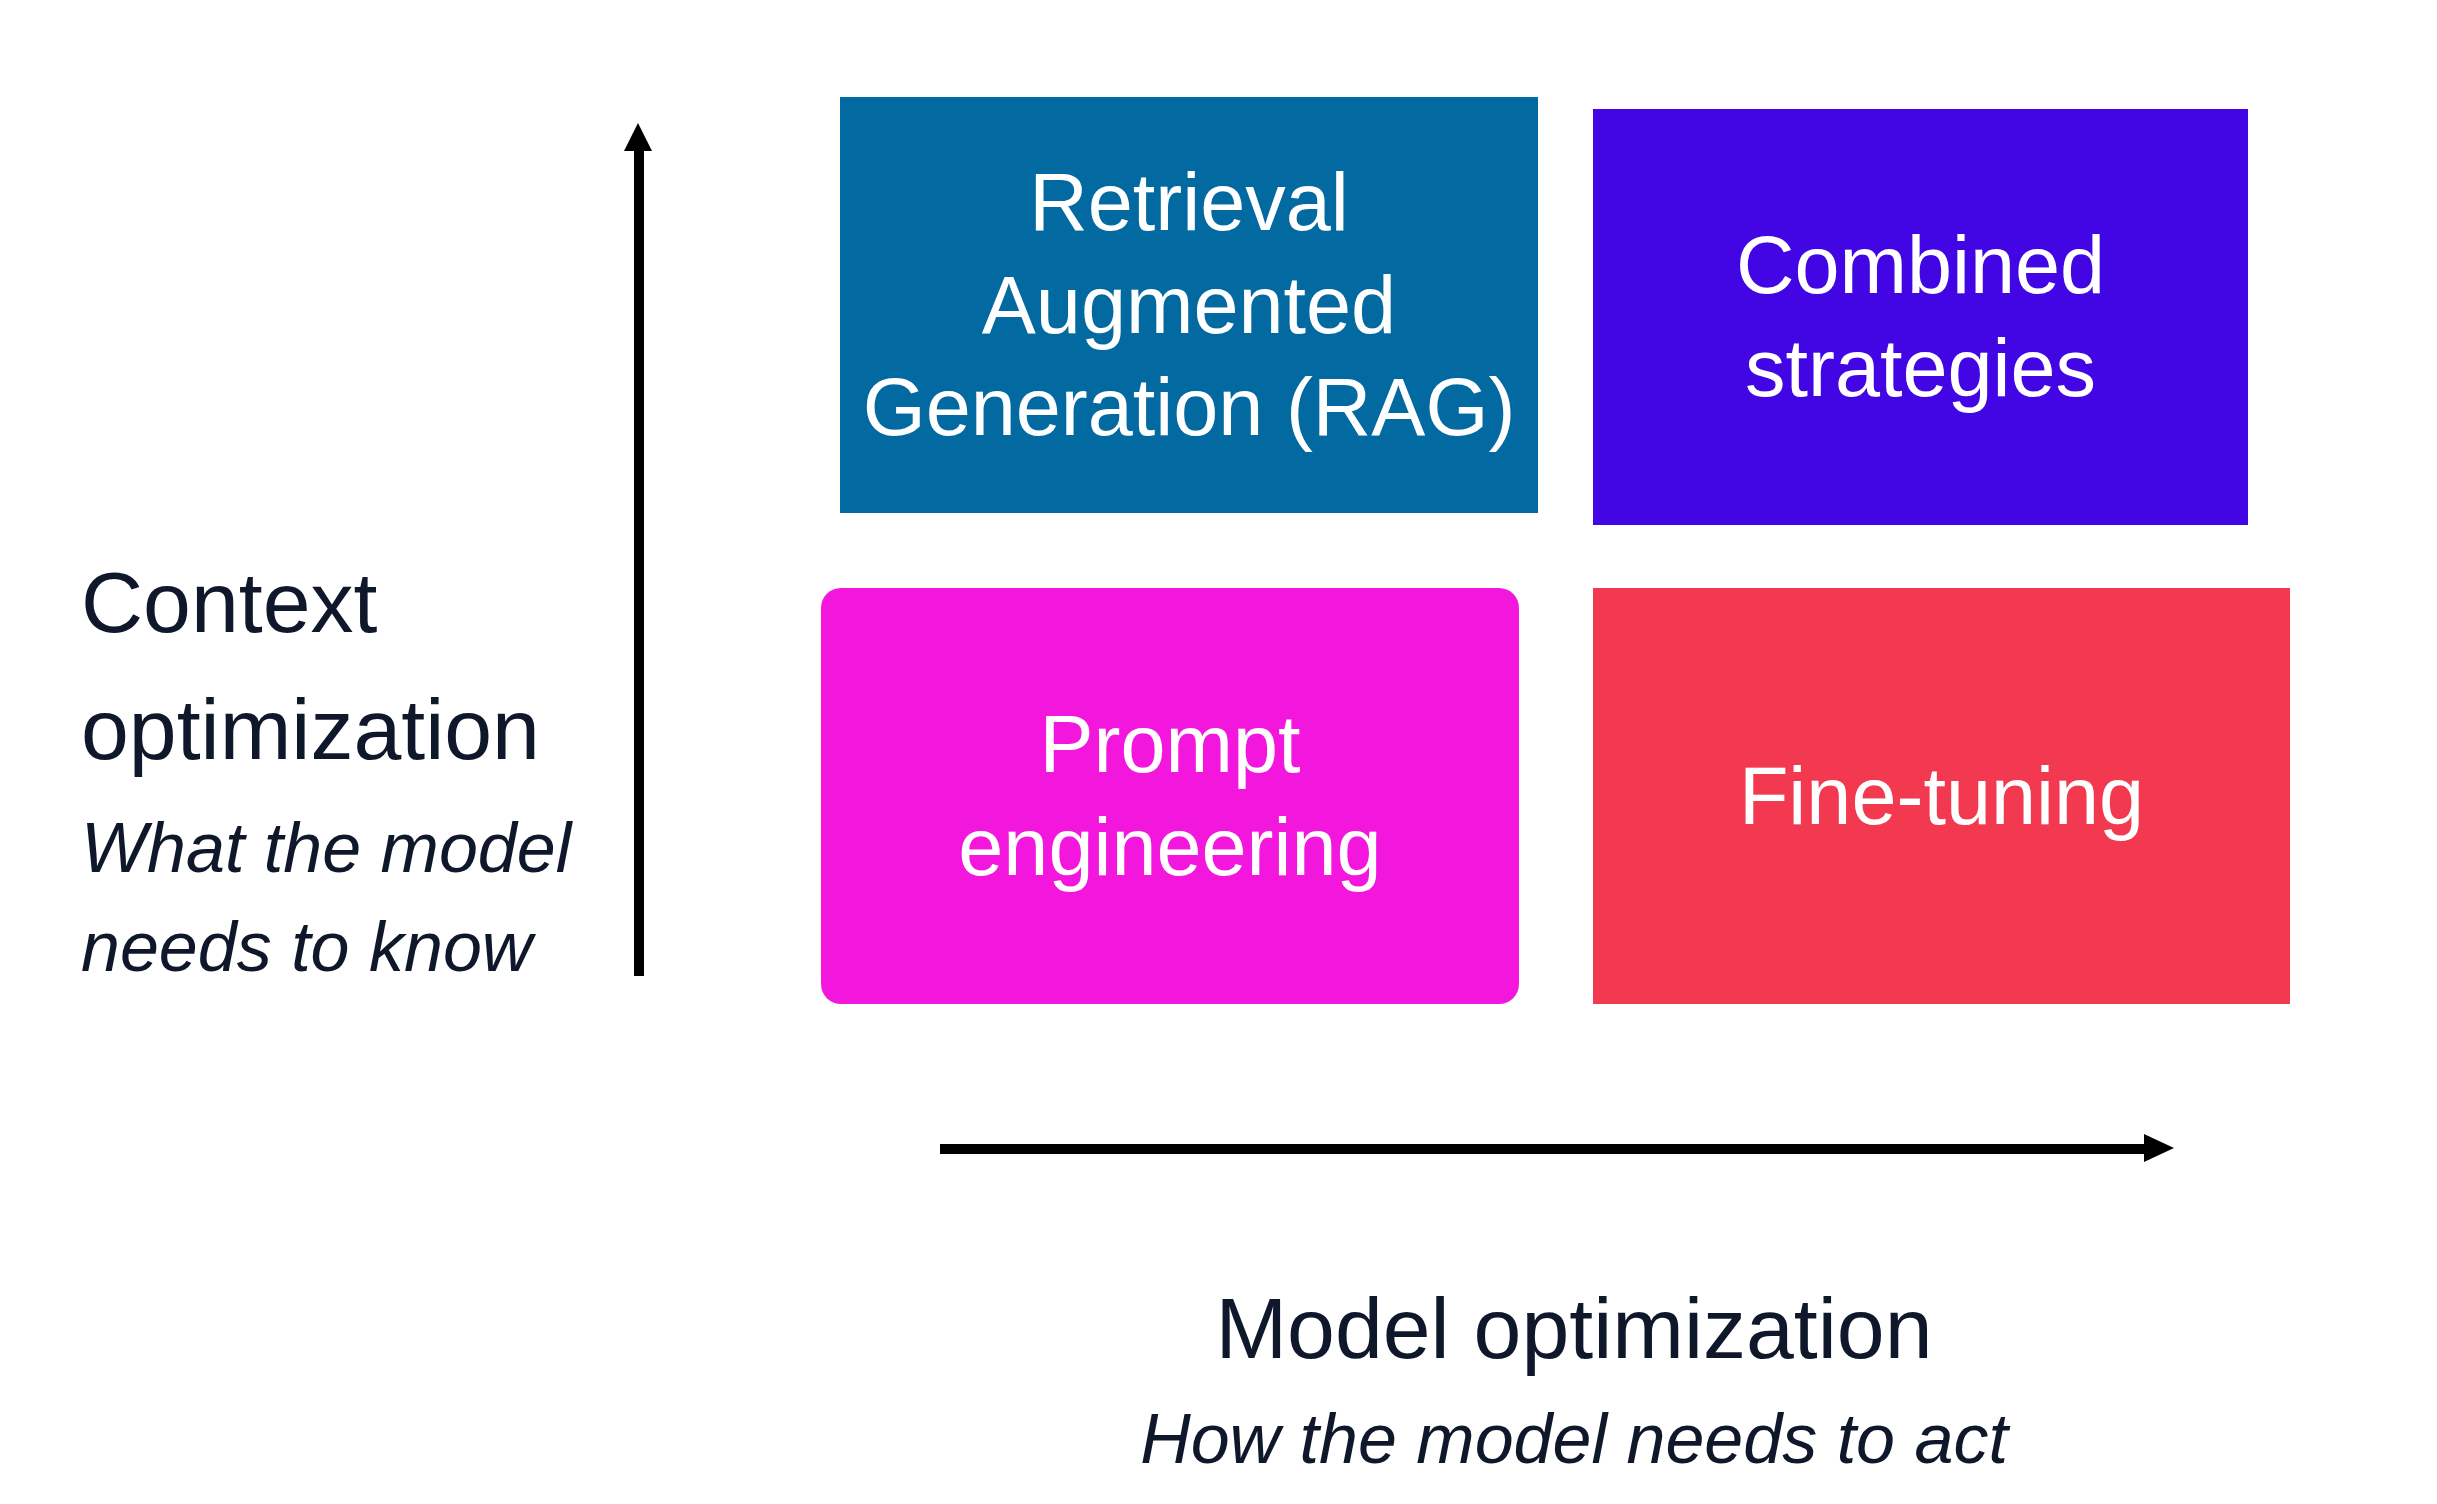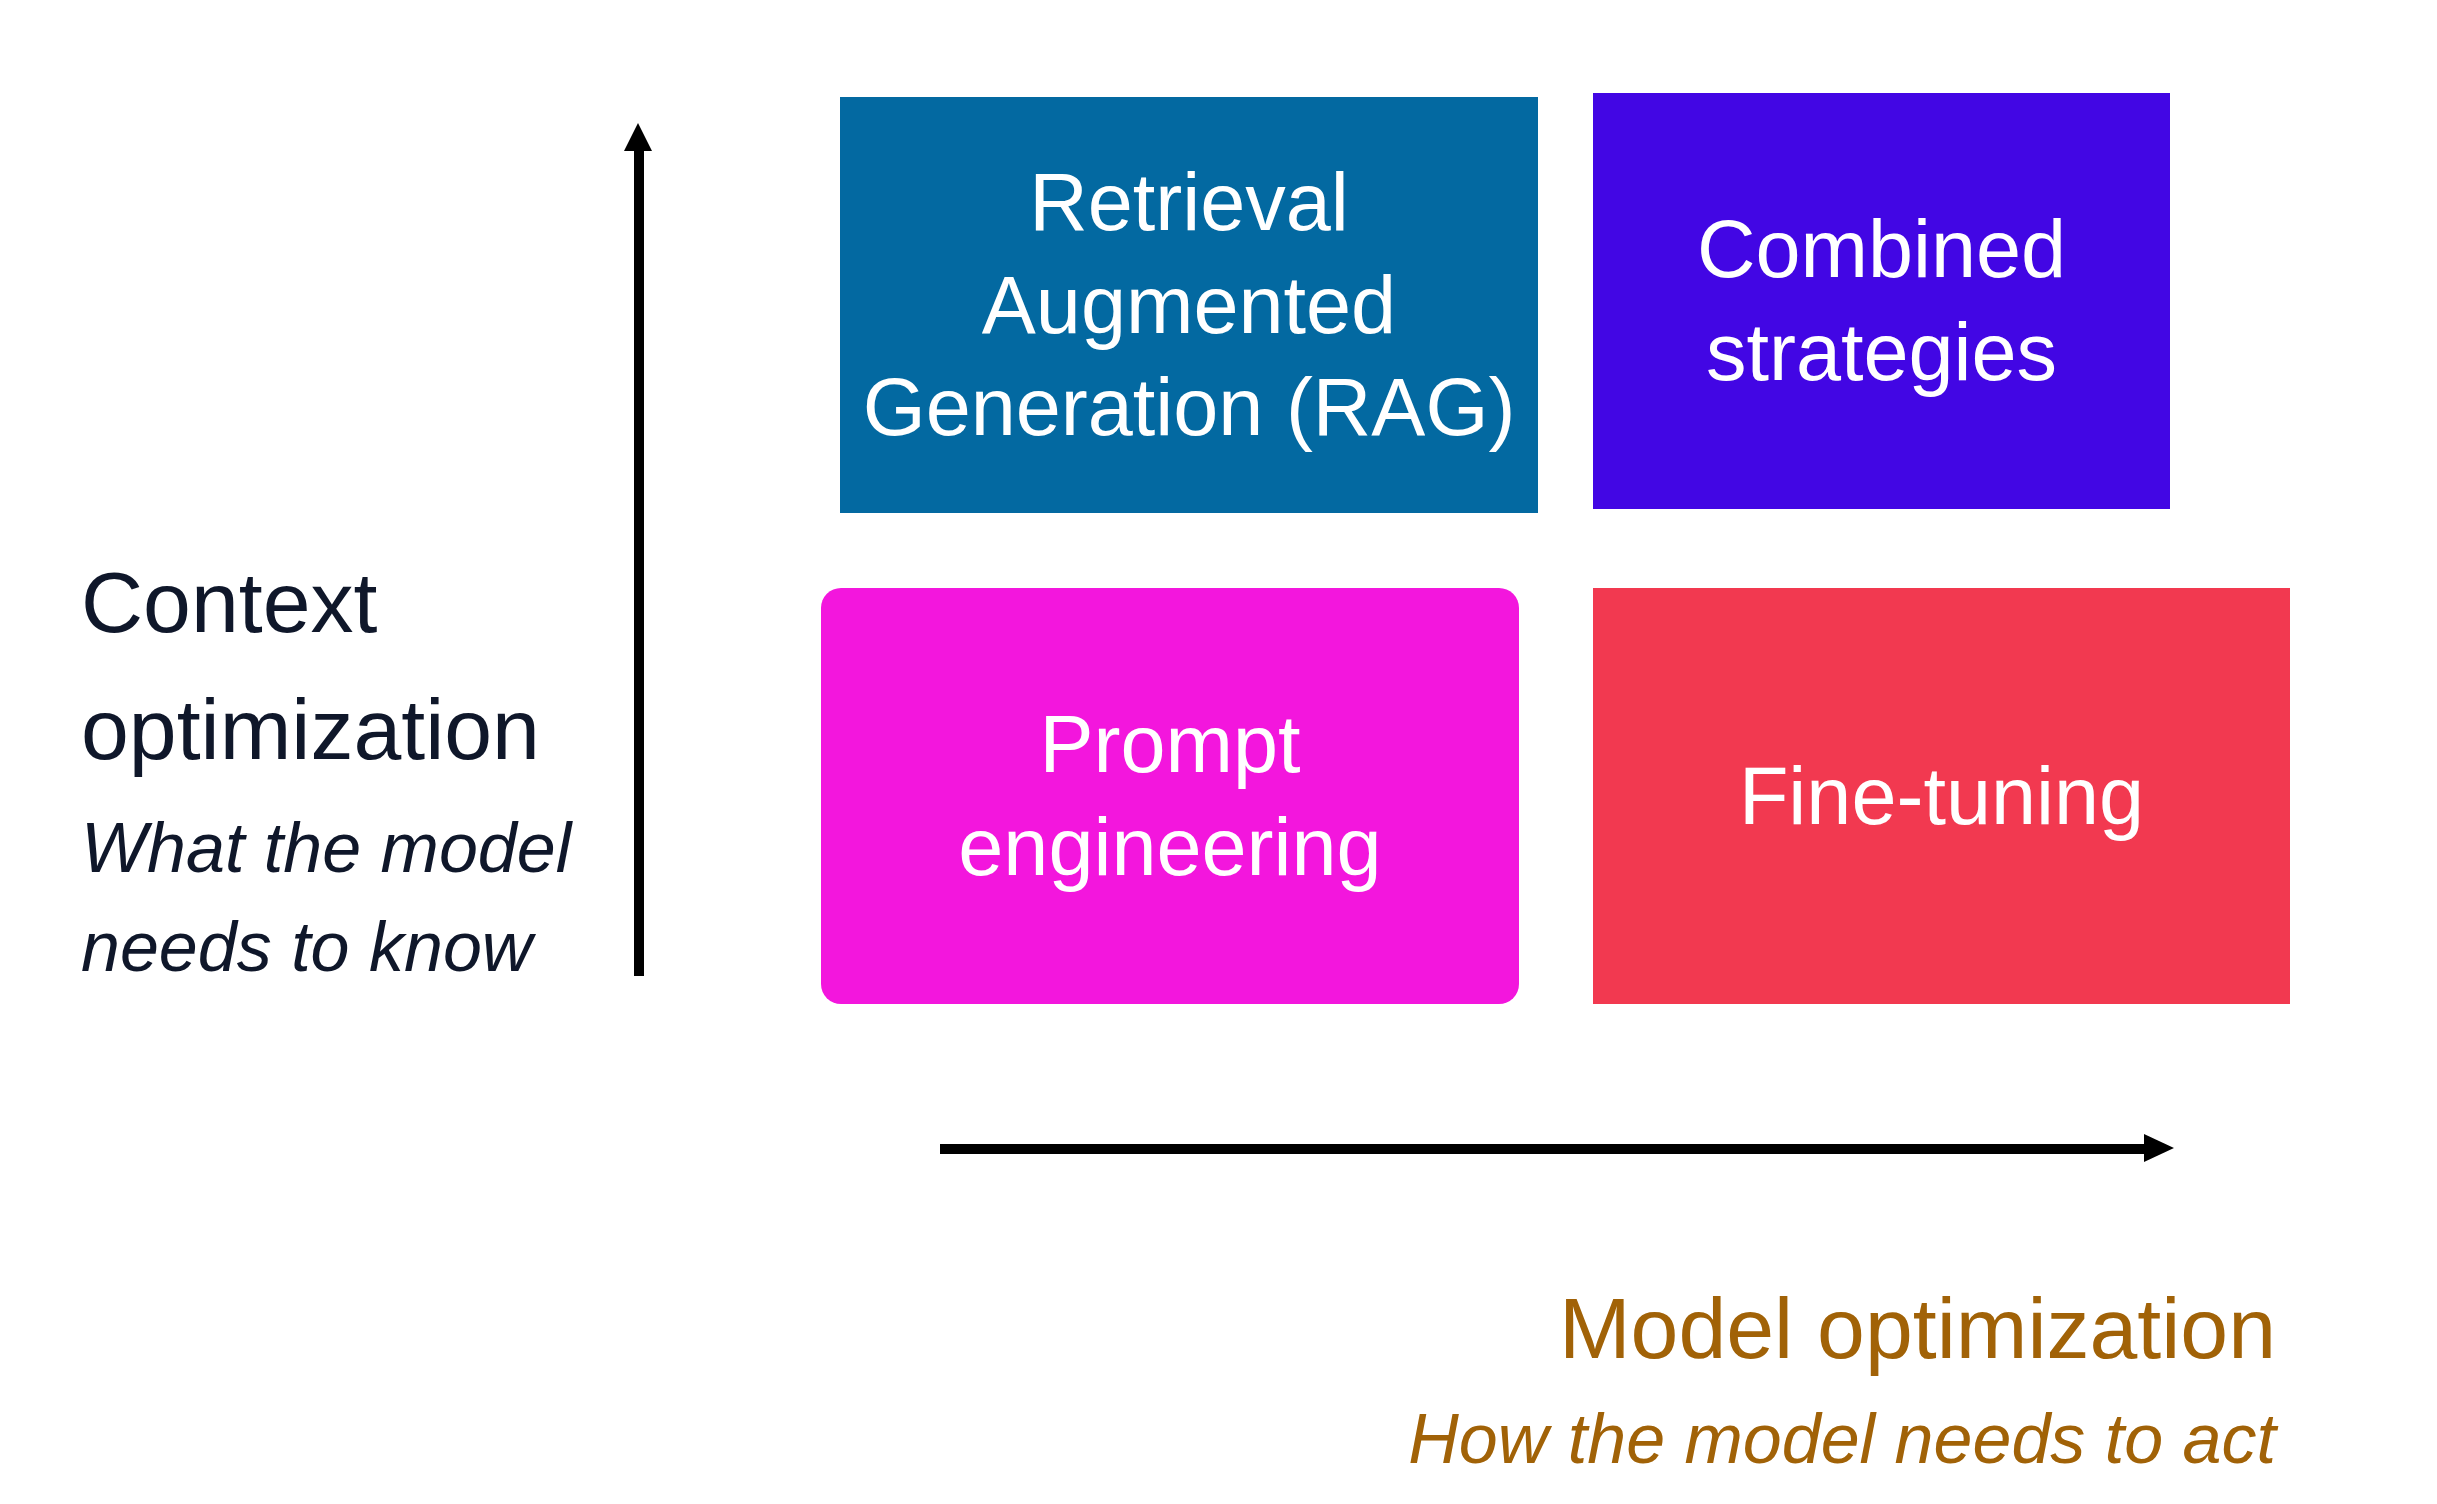--- a/index.html
+++ b/index.html
@@ -21,21 +21,21 @@
     align-items: center;
     justify-content: center;
     text-align: center;
     color: #ffffff;
     font-size: 81px;
     line-height: 1.27;
     white-space: pre-line;
     font-weight: 400;
   }
   .quad-rag      { left: 821px;  top: 97px; width: 698px; height: 416px; }
-  .quad-combined { left: 1593px; top: 93px; width: 577px; height: 416px; }
+  .quad-combined { left: 1593px; top: 109px; width: 655px; height: 416px; }
   .quad-prompt   { left: 821px;  top: 588px; width: 698px; height: 416px; border-radius: 20px; }
   .quad-fine     { left: 1593px; top: 588px; width: 697px; height: 416px; }
 
   
   .v-arrow-shaft {
     position: absolute;
     left: 634px; top: 147px;
     width: 10px; height: 829px;
     background: #000000;
   }
@@ -79,22 +79,22 @@
     line-height: 1.42;
     font-style: italic;
     white-space: pre-line;
     margin-top: 5.5px;
   }
 
   .x-axis-label {
     position: absolute;
     left: 872px; top: 1273px;
     width: 1404px;
-    text-align: right;
-    color: #a16207;
+    text-align: center;
+    color: #0f172a;
   }
   .x-axis-title {
     font-size: 86px;
     line-height: 1.3;
   }
   .x-axis-subtitle {
     font-size: 70px;
     line-height: 1.3;
     font-style: italic;
     margin-top: 9.2px;

